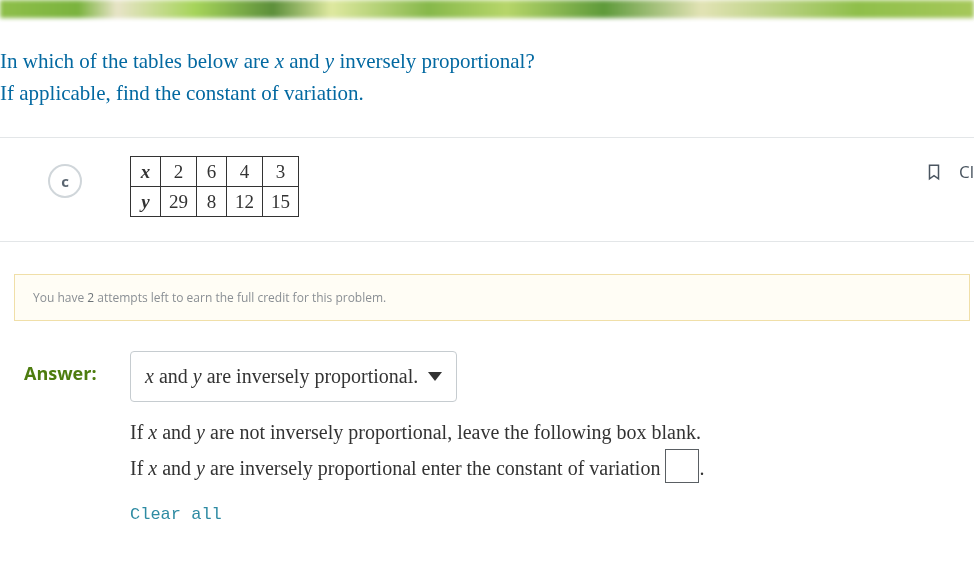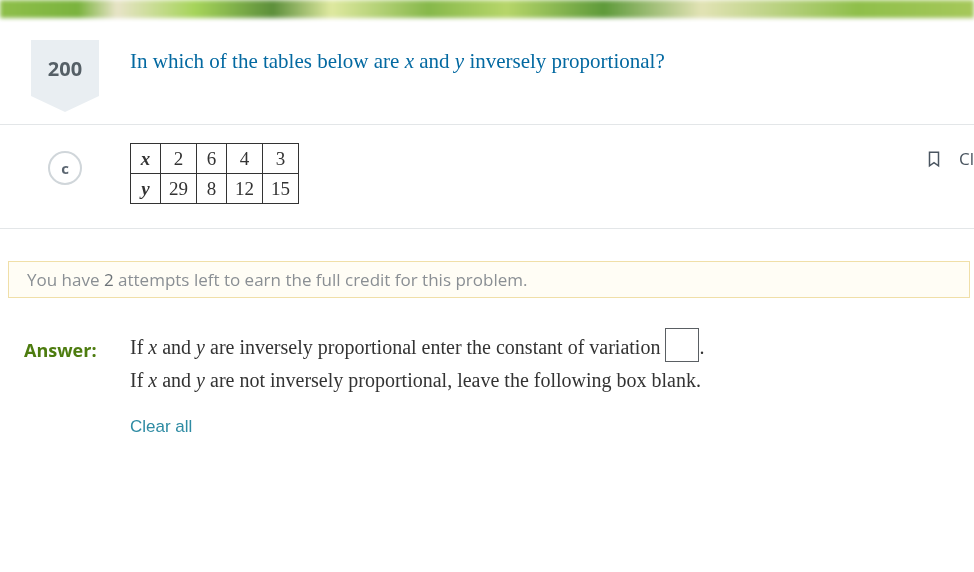--- a/index.html
+++ b/index.html
@@ -13,43 +13,41 @@
   .hr { height: 1px; background: #e3e6e8; width: 100%; }
   .part-row { display: flex; padding: 18px 0 24px 0; position: relative; }
   .part-label-wrap { width: 130px; display: flex; justify-content: center; align-items: flex-start; padding-top: 8px; }
   .part-circle { width: 34px; height: 34px; border: 2px solid #d0d6da; border-radius: 50%; display: flex; align-items: center; justify-content: center; font-weight: 700; color: #5a6570; font-size: 15px; }
   .table-zone { flex: 1; }
   .data-table { border-collapse: collapse; }
   .data-table td { border: 1px solid #333; min-width: 30px; height: 30px; padding: 2px 8px; text-align: center; font-family: Georgia, "Times New Roman", serif; font-size: 19px; }
   .data-table td.head { font-style: italic; font-weight: 700; }
   .bookmark-area { position: absolute; right: 0; top: 22px; display: flex; align-items: center; gap: 16px; color: #4a5560; font-size: 17px; }
   .bookmark-icon { width: 18px; height: 18px; }
-  .attempts-bar { margin: 32px 4px 0 8px; padding: 6px 18px; border: 1px solid #f0dfa8; background: #fffdf5; color: #8a8f94; font-size: 17px; }
+  .attempts-bar { margin: 32px 4px 0 14px; padding: 14px 18px; border: 1px solid #f0dfa8; background: #fffdf5; color: #8a8f94; font-size: 12px; }
   .attempts-bar .count { color: #6c7378; }
   .answer-row { display: flex; padding: 30px 0 0 0; }
   .answer-label-wrap { width: 130px; padding-left: 24px; font-weight: 700; color: #4d7c0f; font-size: 18px; padding-top: 10px; }
   .answer-body { flex: 1; font-family: Georgia, "Times New Roman", serif; font-size: 20px; color: #333; line-height: 1.65; }
   .dropdown { display: inline-flex; align-items: center; gap: 10px; border: 1px solid #c6ccd0; border-radius: 4px; padding: 8px 14px; font-family: Georgia, "Times New Roman", serif; font-size: 20px; color: #333; background: #fff; cursor: pointer; margin-bottom: 14px; }
   .caret { width: 0; height: 0; border-left: 7px solid transparent; border-right: 7px solid transparent; border-top: 9px solid #333; }
   .instr { padding-right: 20px; }
   .const-input { display: inline-block; width: 34px; height: 34px; border: 1px solid #5a5f63; vertical-align: -8px; background: #fff; }
-  .clear-link { display: inline-block; margin-top: 16px; color: #2e8ba3; font-family: Liberation Sans, sans-serif; font-size: 17px; cursor: pointer; }
+  .clear-link { display: inline-block; margin-top: 16px; color: #2e8ba3; font-family: Liberation Mono, monospace; font-size: 17px; cursor: pointer; }
   .ital { font-style: italic; }
 </style>
 </head>
 <body>
 
 <div class="top-strip"></div>
 
 <div class="header-row">
-  <div class="badge-wrap">
-    <div class="badge">200</div>
-  </div>
   <div class="prompt">
     <span>In which of the tables below are </span><span class="ital">x</span><span> and </span><span class="ital">y</span><span> inversely proportional?</span><br>
+    <span>If applicable, find the constant of variation.</span>
   </div>
 </div>
 
 <div class="hr"></div>
 
 <div class="part-row">
   <div class="part-label-wrap">
     <div class="part-circle">c</div>
   </div>
   <div class="table-zone">
@@ -82,21 +80,25 @@
 
 <div class="hr"></div>
 
 <div class="attempts-bar">
   <span>You have </span><span class="count">2</span><span> attempts left to earn the full credit for this problem.</span>
 </div>
 
 <div class="answer-row">
   <div class="answer-label-wrap">Answer:</div>
   <div class="answer-body">
-    <div class="instr">
-      <span>If </span><span class="ital">x</span><span> and </span><span class="ital">y</span><span> are inversely proportional enter the constant of variation </span><span class="const-input"></span><span>.</span>
+    <div class="dropdown">
+      <span><span class="ital">x</span><span> and </span><span class="ital">y</span><span> are inversely proportional.</span></span>
+      <span class="caret"></span>
     </div>
     <div class="instr">
       <span>If </span><span class="ital">x</span><span> and </span><span class="ital">y</span><span> are not inversely proportional, leave the following box blank.</span>
+    </div>
+    <div class="instr">
+      <span>If </span><span class="ital">x</span><span> and </span><span class="ital">y</span><span> are inversely proportional enter the constant of variation </span><span class="const-input"></span><span>.</span>
     </div>
     <div class="clear-link">Clear all</div>
   </div>
 </div>
 
 </body></html>

